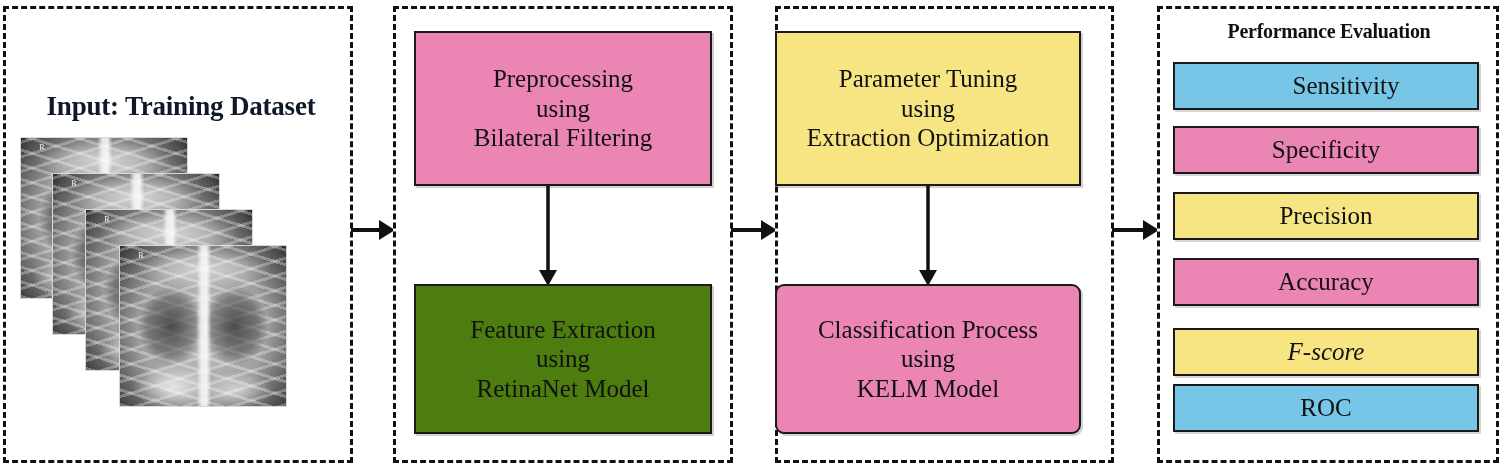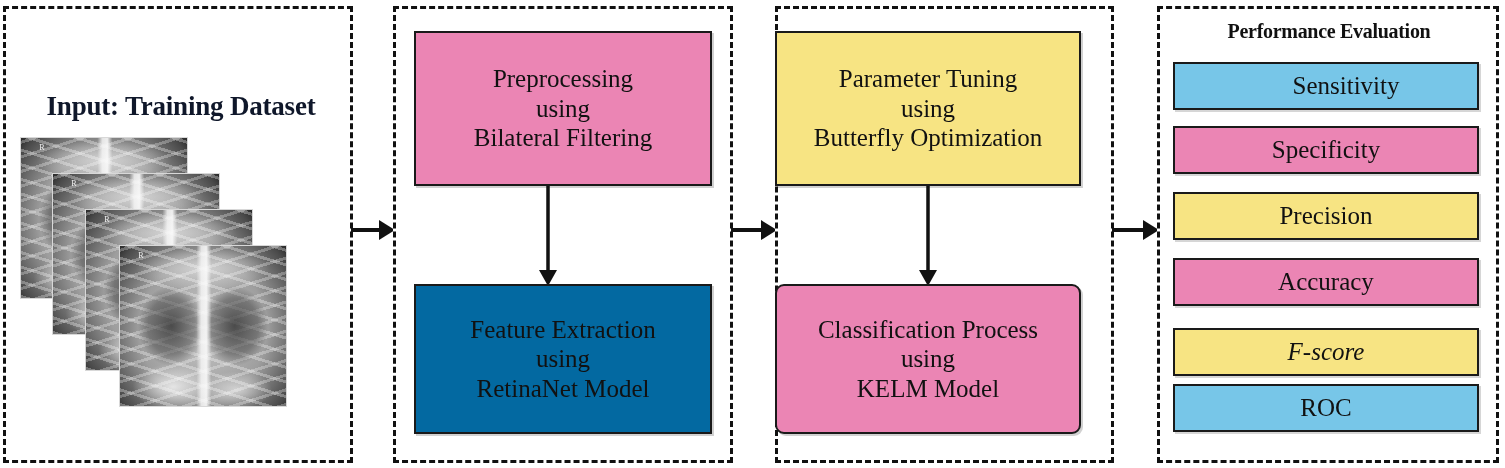--- a/index.html
+++ b/index.html
@@ -164,42 +164,42 @@
     </div>
   </div>
 
   <div class="vconn" id="vconn-1">
     <svg width="22" height="100" viewBox="0 0 22 100">
       <line x1="11" y1="0" x2="11" y2="86" stroke="#111" stroke-width="3.5"></line>
       <polygon points="2,84 20,84 11,100" fill="#111"></polygon>
     </svg>
   </div>
 
-  <div class="pbox" id="box-feature" style="background: #0369a1;">
+  <div class="pbox" id="box-feature" style="background: #4d7c0f;">
     <div>
       <div>Feature Extraction</div>
       <div>using</div>
       <div>RetinaNet Model</div>
     </div>
   </div>
 
   <div class="harrow" id="arrow-2">
     <svg width="46" height="26" viewBox="0 0 46 26">
       <line x1="0" y1="13" x2="32" y2="13" stroke="#111" stroke-width="4"></line>
       <polygon points="30,3 46,13 30,23" fill="#111"></polygon>
     </svg>
   </div>
 
   <div class="panel" id="panel-stage2"></div>
 
   <div class="pbox" id="box-tuning" style="background: rgb(247, 228, 131);">
     <div>
       <div>Parameter Tuning</div>
       <div>using</div>
-      <div>Butterfly Optimization</div>
+      <div>Extraction Optimization</div>
     </div>
   </div>
 
   <div class="vconn" id="vconn-2">
     <svg width="22" height="100" viewBox="0 0 22 100">
       <line x1="11" y1="0" x2="11" y2="86" stroke="#111" stroke-width="3.5"></line>
       <polygon points="2,84 20,84 11,100" fill="#111"></polygon>
     </svg>
   </div>
 

